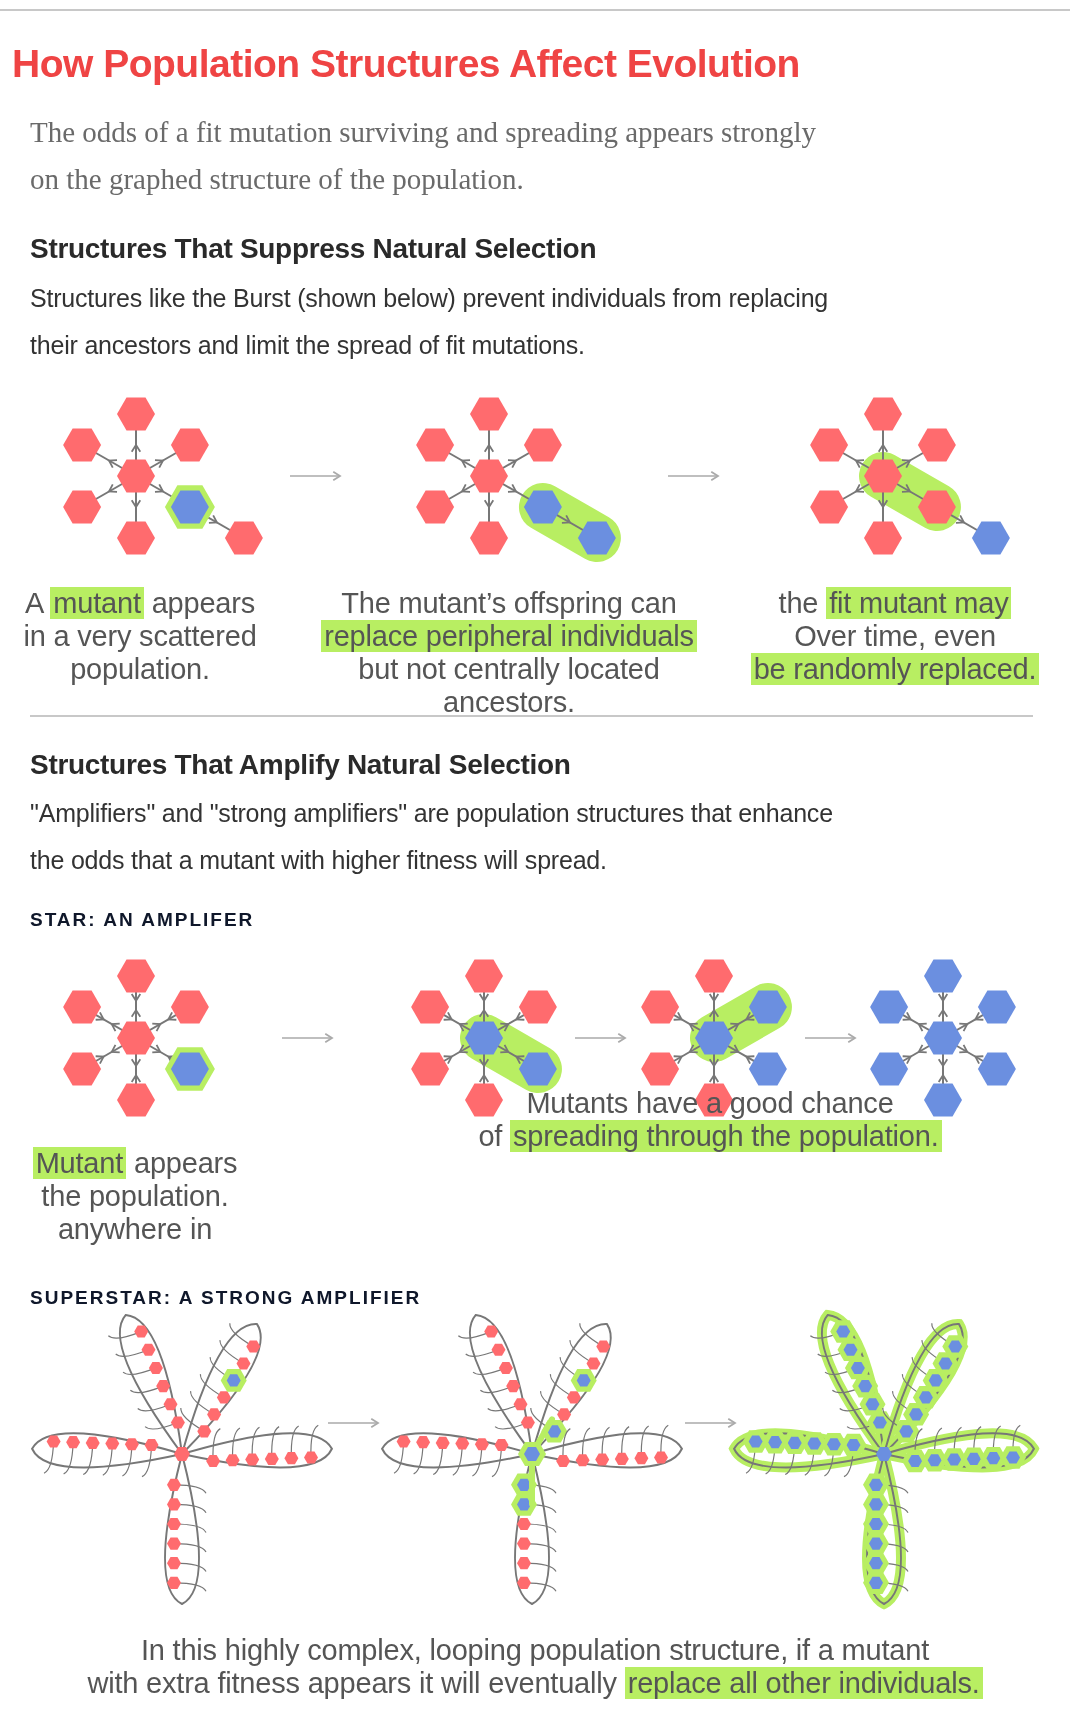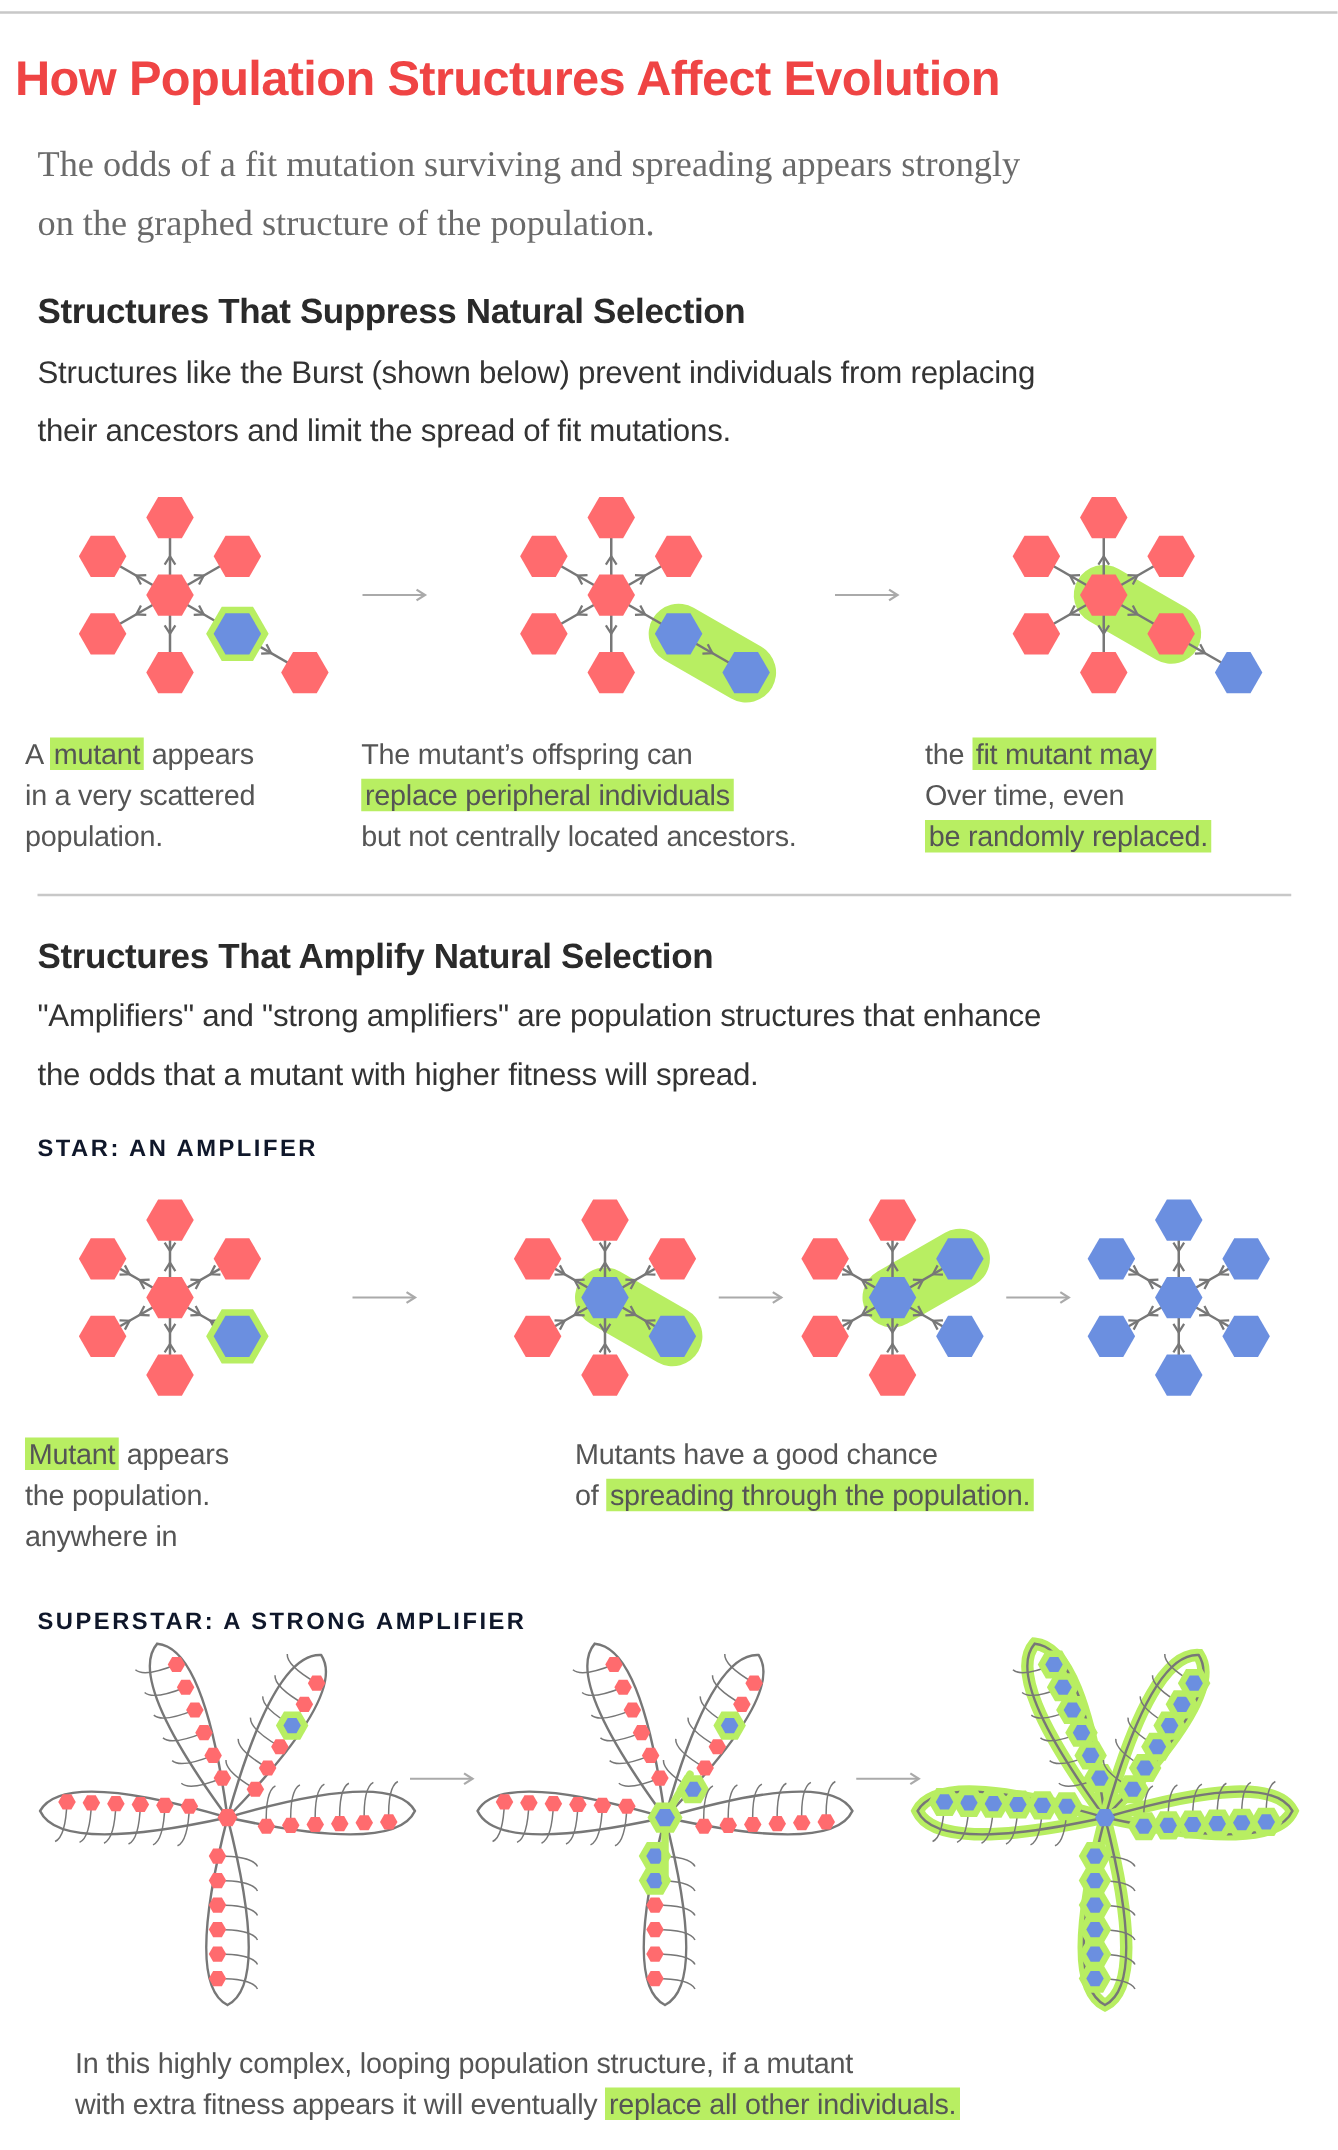--- a/index.html
+++ b/index.html
@@ -4,21 +4,21 @@
 <style>
 *{box-sizing:border-box;margin:0;padding:0}
 body{width:1070px;height:1720px;background:#fff;position:relative;overflow:hidden;font-family:"Liberation Sans",sans-serif;color:#444}
 .abs{position:absolute}
 .rule{position:absolute;left:0;width:1070px;height:2px;background:#c8c8c8}
 .title{left:12px;top:42px;font-size:39px;font-weight:bold;color:#ef4444;letter-spacing:-0.5px}
 .sub{left:30px;font-family:"Liberation Serif",serif;font-size:29px;color:#6a6a6a}
 .h2{left:30px;font-size:28px;font-weight:bold;color:#2a2a2a;letter-spacing:-0.3px}
 .body{left:30px;font-size:25px;color:#333;letter-spacing:-0.2px}
 .label{left:30px;font-size:19px;font-weight:bold;color:#0f172a;letter-spacing:2px}
-.cap{font-size:23px;color:#555;line-height:33px;letter-spacing:-0.2px}
+.cap{font-size:29px;color:#555;text-align:center;line-height:33px;letter-spacing:-0.2px}
 .hl{background:#b8ee62;padding:0 3px}
 svg{position:absolute;overflow:visible}
 </style>
 </head>
 <body>
 
 <div class="rule" style="top:9px"></div>
 <div class="abs title">How Population Structures Affect Evolution</div>
 <div class="abs sub" style="top:116px">The odds of a fit mutation surviving and spreading appears strongly</div>
 <div class="abs sub" style="top:163px">on the graphed structure of the population.</div>
@@ -237,21 +237,21 @@
     <polygon points="1015.9,124.0 1006.4,140.5 987.4,140.5 977.9,124.0 987.4,107.5 1006.4,107.5" fill="#6b8fe0"></polygon>
     <polygon points="962.0,155.0 952.5,171.5 933.5,171.5 924.0,155.0 933.5,138.5 952.5,138.5" fill="#6b8fe0"></polygon>
     <polygon points="962.0,93.0 952.5,109.5 933.5,109.5 924.0,93.0 933.5,76.5 952.5,76.5" fill="#6b8fe0"></polygon>
   </svg>
 
 <div class="abs cap" style="left:20px;top:1147px;width:230px">
   <div><span class="hl">Mutant</span><span> appears</span></div>
   <div>the population.</div>
   <div>anywhere in</div>
 </div>
-<div class="abs cap" style="left:460px;top:1147px;width:500px">
+<div class="abs cap" style="left:460px;top:1087px;width:500px">
   <div>Mutants have a good chance</div>
   <div><span>of </span><span class="hl">spreading through the population.</span></div>
 </div>
 
 <div class="abs label" style="top:1287px">SUPERSTAR: A STRONG AMPLIFIER</div>
 <svg style="left:0;top:1310px" width="1070" height="320" id="super">
     <path d="M182,144 Q163.70157413095447,7.947923166476269 125.80901098761318,4.92242181498189 Q100.6530720204129,33.421171518758285 182,144" fill="none" stroke="#777777" stroke-width="2"></path>
     <path d="M177.8795877593242,112.44588453201565 Q151.91843983145415,122.93486914766119 145.06300902849335,116.64495114296382" fill="none" stroke="#777777" stroke-width="1.2"></path>
     <polygon points="184.9,112.4 181.4,118.5 174.4,118.5 170.9,112.4 174.4,106.4 181.4,106.4" fill="#ff6b6e"></polygon>
     <path d="M170.53729852837233,94.27308098250663 Q144.57615060050227,104.76206559815216 137.72071979754148,98.47214759345479" fill="none" stroke="#777777" stroke-width="1.2"></path>

